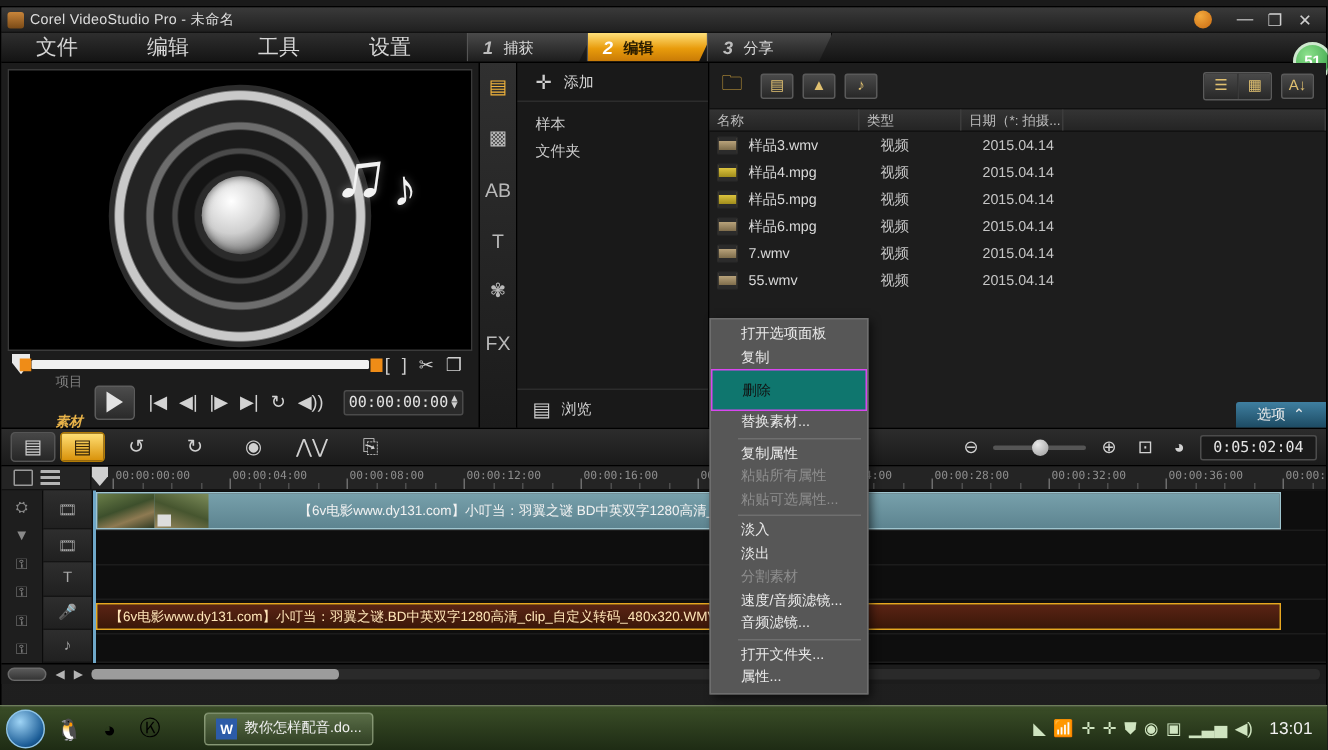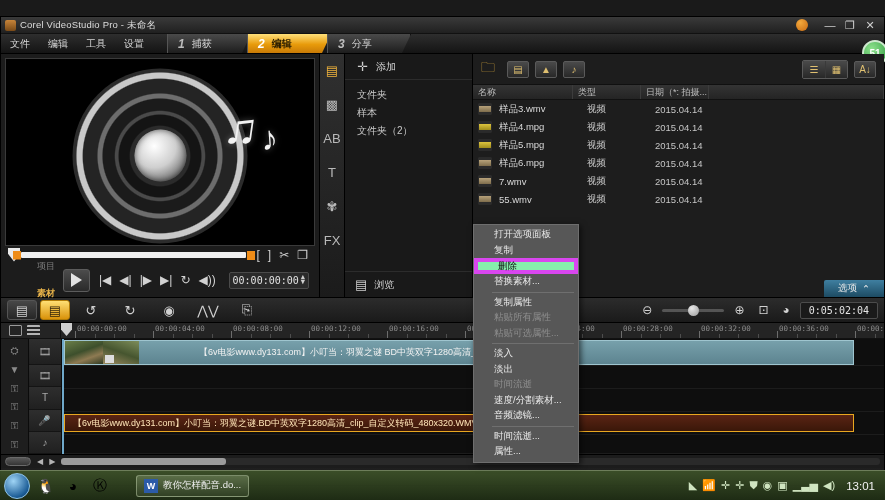--- a/index.html
+++ b/index.html
@@ -4,21 +4,21 @@
 <style>
   * { box-sizing: border-box; margin: 0; padding: 0; }
   body {
     width: 885px; height: 500px;
     font-family: "Liberation Sans", "DejaVu Sans", sans-serif;
     background: #1a1a1a;
     overflow: hidden;
     position: relative;
   }
   .app {
-    position: absolute; left: 0; top: 16px; width: 885px; height: 470px;
+    position: absolute; left: 0; top: 4px; width: 885px; height: 470px;
     background: linear-gradient(180deg,#2b2b2b 0%, #1e1e1e 100%);
     border: 1px solid #000;
   }
 
   
   .titlebar {
     height: 17px; background: linear-gradient(180deg,#3a3a3a,#202020);
     display: flex; align-items: center; padding: 0 4px;
     border-bottom: 1px solid #111;
   }
@@ -33,21 +33,21 @@
   }
   .winbtn { color: #cfcfcf; font-size: 11px; width: 20px; text-align: center; cursor: default; }
 
   
   .menubar {
     height: 20px; background: linear-gradient(180deg,#2e2e2e,#141414);
     display: flex; align-items: stretch; border-bottom: 1px solid #000;
     position: relative;
   }
   .menu-item {
-    color: #d6d6d6; font-size: 10px; padding: 0 9px;
+    color: #d6d6d6; font-size: 14px; padding: 0 23px;
     display: flex; align-items: center; white-space: nowrap;
   }
   .steps { display: flex; margin-left: 14px; align-items: stretch; }
   .step {
     display: flex; align-items: center; gap: 7px;
     padding: 0 14px 0 10px; min-width: 84px;
     background: linear-gradient(180deg,#4a4a4a,#1d1d1d);
     border-left: 1px solid #555; border-right: 1px solid #0b0b0b;
     clip-path: polygon(0 0, 100% 0, calc(100% - 9px) 100%, 0 100%);
     margin-right: -4px;
@@ -111,21 +111,21 @@
   }
   .trim-l { left: -8px; clip-path: polygon(0 0,100% 0,100% 100%,0 100%); }
   .trim-r { right: -9px; }
   .mark-grp { display: flex; gap: 8px; align-items: center; margin-left: 10px; padding-right: 4px; }
   .mark-grp span { color: #cfcfcf; font-size: 12px; }
 
   .ctrl-row { height: 34px; display: flex; align-items: center; padding: 0 4px; }
   .pm-labels { display: flex; flex-direction: column; align-items: flex-start; margin-left: 28px; margin-right: 3px; line-height: 11px; gap: 16px; }
   .pm-labels span { font-size: 9px; }
   .pm-proj { color: #7e7e7e; }
-  .pm-clip { color: #e8b349; font-weight: bold; }
+  .pm-clip { color: #e8b349; font-weight: bold; font-style: italic; }
   .play-btn {
     width: 27px; height: 23px; margin: 0 5px;
     background: linear-gradient(180deg,#4c4c4c,#2a2a2a);
     border: 1px solid #5c5c5c; border-radius: 3px;
     display: flex; align-items: center; justify-content: center;
   }
   .play-tri { width: 0; height: 0; border-left: 11px solid #e3e3e3; border-top: 7px solid transparent; border-bottom: 7px solid transparent; }
   .tbtn { color: #d2d2d2; font-size: 12px; padding: 0 4px; }
   .tc-box {
     margin-left: auto; margin-right: 2px;
@@ -192,21 +192,21 @@
     border-top-left-radius: 2px;
   }
 
   
   .ctxmenu {
     position: absolute; left: 472px; top: 207px; width: 106px;
     background: #575757; border: 1px solid #6e6e6e; z-index: 40;
     padding: 2px 0; box-shadow: 2px 2px 6px rgba(0,0,0,.6);
   }
   .ctx-item { height: 15.5px; display: flex; align-items: center; padding-left: 20px; color: #eaeaea; font-size: 9.5px; white-space: nowrap; }
-  .ctx-item.hl { background: #86efac; color: #111; border: 4px solid #d946ef; height: 16px; }
+  .ctx-item.hl { background: #0f766e; color: #111; border: 1px solid #d946ef; height: 28px; }
   .ctx-item.dis { color: #8e8e8e; }
   .ctx-sep { height: 1px; background: #6f6f6f; margin: 2px 4px 2px 18px; }
 
   
   .tl-toolbar {
     height: 26px; background: linear-gradient(180deg,#2c2c2c,#1a1a1a);
     display: flex; align-items: center; padding: 0 6px; gap: 3px;
     border-top: 1px solid #000; border-bottom: 1px solid #000;
   }
   .tl-btn {
@@ -385,23 +385,22 @@
       <div class="lib-ic">✾</div>
       <div class="lib-ic">FX</div>
     </div>
 
     <div class="lib-panel">
       <div class="lib-add">
         <span class="plus">✛</span>
         <span class="lbl">添加</span>
       </div>
       <div class="lib-list">
+        <div class="lib-row">样本</div>
         <div class="lib-row">文件夹</div>
-        <div class="lib-row">样本</div>
-        <div class="lib-row">文件夹（2）</div>
       </div>
       <div class="lib-foot">
         <span class="plus">▤</span>
         <span class="lbl">浏览</span>
       </div>
     </div>
 
     <div class="files">
       <div class="files-tools">
         <span class="ft-folder">🗀</span>
@@ -606,25 +605,25 @@
     <div class="ctx-item">复制</div>
     <div class="ctx-item hl">删除</div>
     <div class="ctx-item">替换素材...</div>
     <div class="ctx-sep"></div>
     <div class="ctx-item">复制属性</div>
     <div class="ctx-item dis">粘贴所有属性</div>
     <div class="ctx-item dis">粘贴可选属性...</div>
     <div class="ctx-sep"></div>
     <div class="ctx-item">淡入</div>
     <div class="ctx-item">淡出</div>
-    <div class="ctx-item dis">时间流逝</div>
-    <div class="ctx-item">速度/分割素材...</div>
+    <div class="ctx-item dis">分割素材</div>
+    <div class="ctx-item">速度/音频滤镜...</div>
     <div class="ctx-item">音频滤镜...</div>
     <div class="ctx-sep"></div>
-    <div class="ctx-item">时间流逝...</div>
+    <div class="ctx-item">打开文件夹...</div>
     <div class="ctx-item">属性...</div>
   </div>
 
 </div>
 
 <div class="taskbar">
   <div class="tb-start"></div>
   <div class="tb-ic qq">🐧</div>
   <div class="tb-ic">◕</div>
   <div class="tb-ic">Ⓚ</div>

